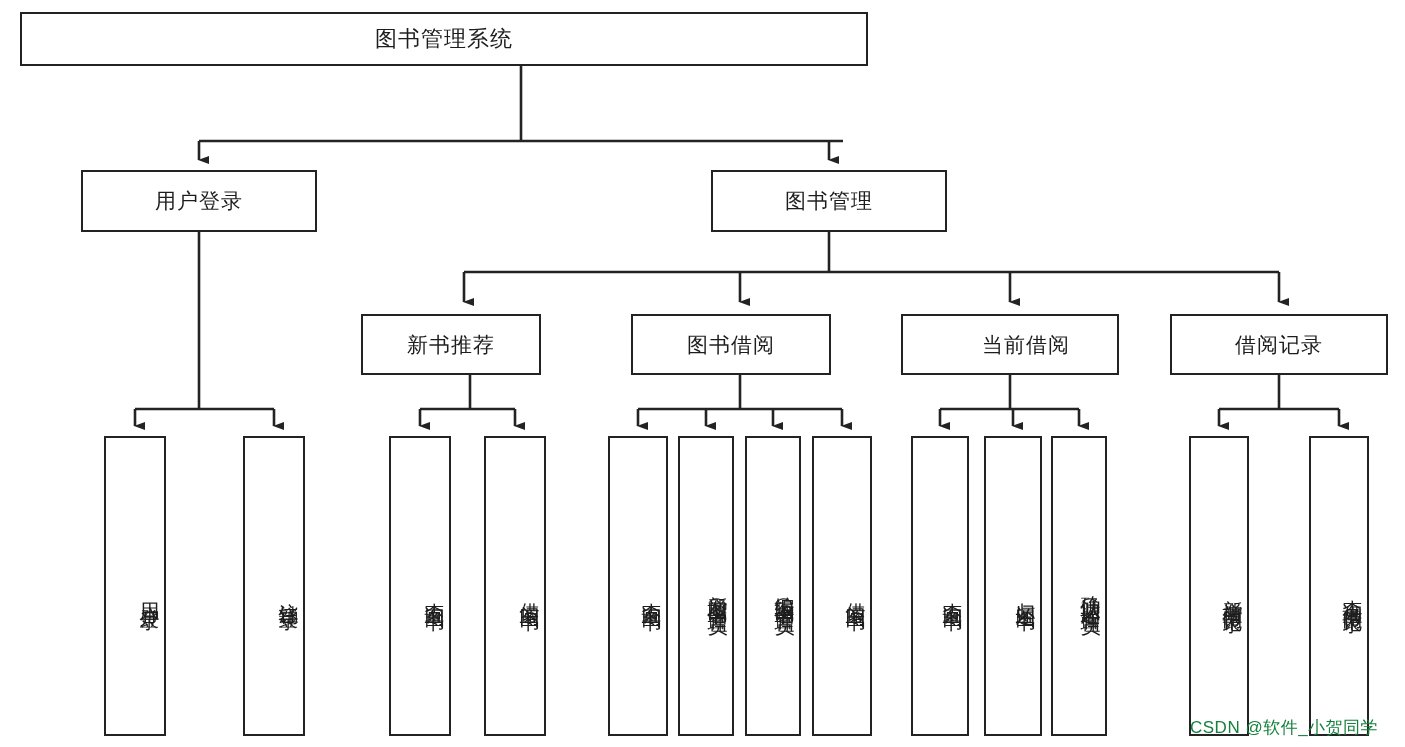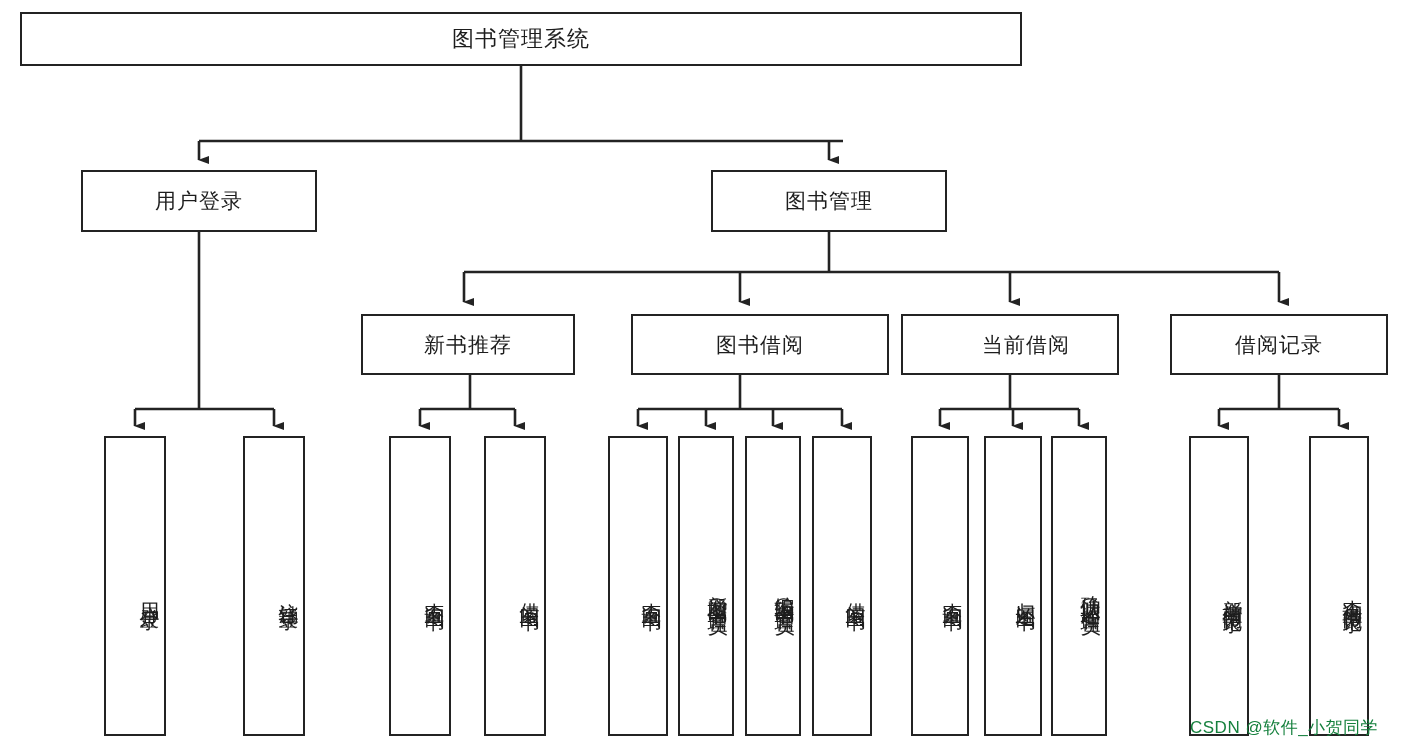--- a/index.html
+++ b/index.html
@@ -126,35 +126,35 @@
     </g>
 
     <g stroke="#232323" stroke-width="2.6" fill="none">
       <path d="M1279,375 L1279,409"></path>
       <path d="M1219,409 L1339,409"></path>
       <path d="M1219,409 L1219,426" marker-end="url(#arrowhead)"></path>
       <path d="M1339,409 L1339,426" marker-end="url(#arrowhead)"></path>
     </g>
   </svg>
 
-  <div class="node-box horiz root" style="left:20px;top:12px;width:1002px;height:54px;">
+  <div class="node-box horiz root" style="left:20px;top:12px;width:848px;height:54px;">
     <span class="node-label">图书管理系统</span>
   </div>
 
   <div class="node-box horiz" style="left:81px;top:170px;width:236px;height:62px;">
     <span class="node-label">用户登录</span>
   </div>
   <div class="node-box horiz" style="left:711px;top:170px;width:236px;height:62px;justify-content:center;">
     <span class="node-label">图书管理</span>
   </div>
 
-  <div class="node-box horiz" style="left:361px;top:314px;width:214px;height:61px;">
+  <div class="node-box horiz" style="left:361px;top:314px;width:180px;height:61px;">
     <span class="node-label">新书推荐</span>
   </div>
-  <div class="node-box horiz" style="left:631px;top:314px;width:258px;height:61px;">
+  <div class="node-box horiz" style="left:631px;top:314px;width:200px;height:61px;">
     <span class="node-label">图书借阅</span>
   </div>
   <div class="node-box horiz" style="left:901px;top:314px;width:218px;height:61px;padding-left:32px;">
     <span class="node-label">当前借阅</span>
   </div>
   <div class="node-box horiz" style="left:1170px;top:314px;width:218px;height:61px;">
     <span class="node-label">借阅记录</span>
   </div>
 
   <div class="node-box vert" style="left:104px;top:436px;width:62px;height:300px;">

